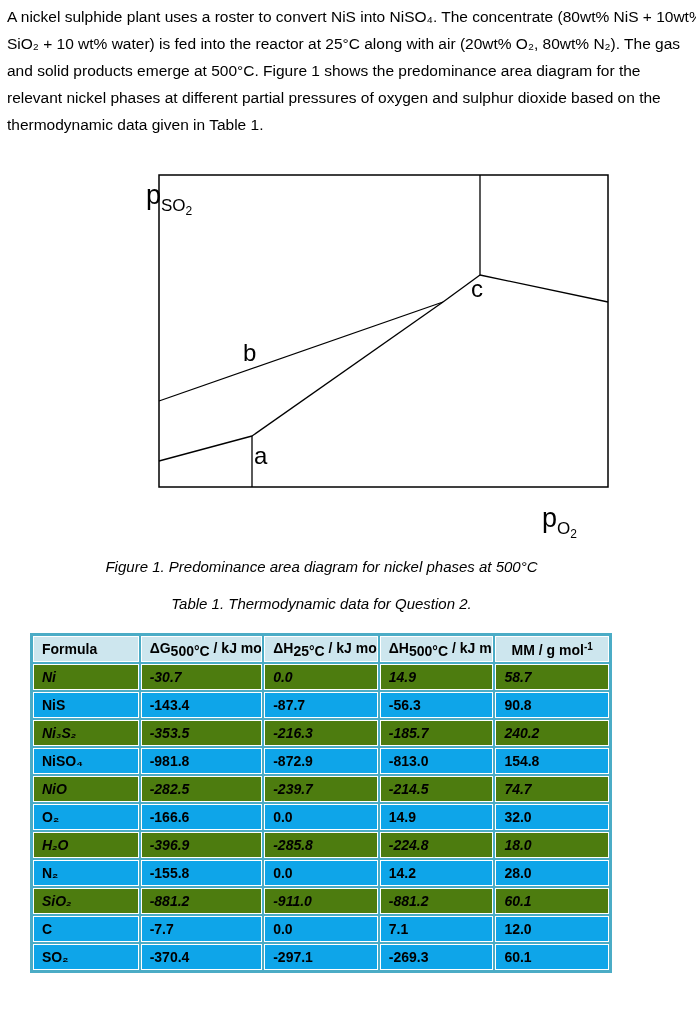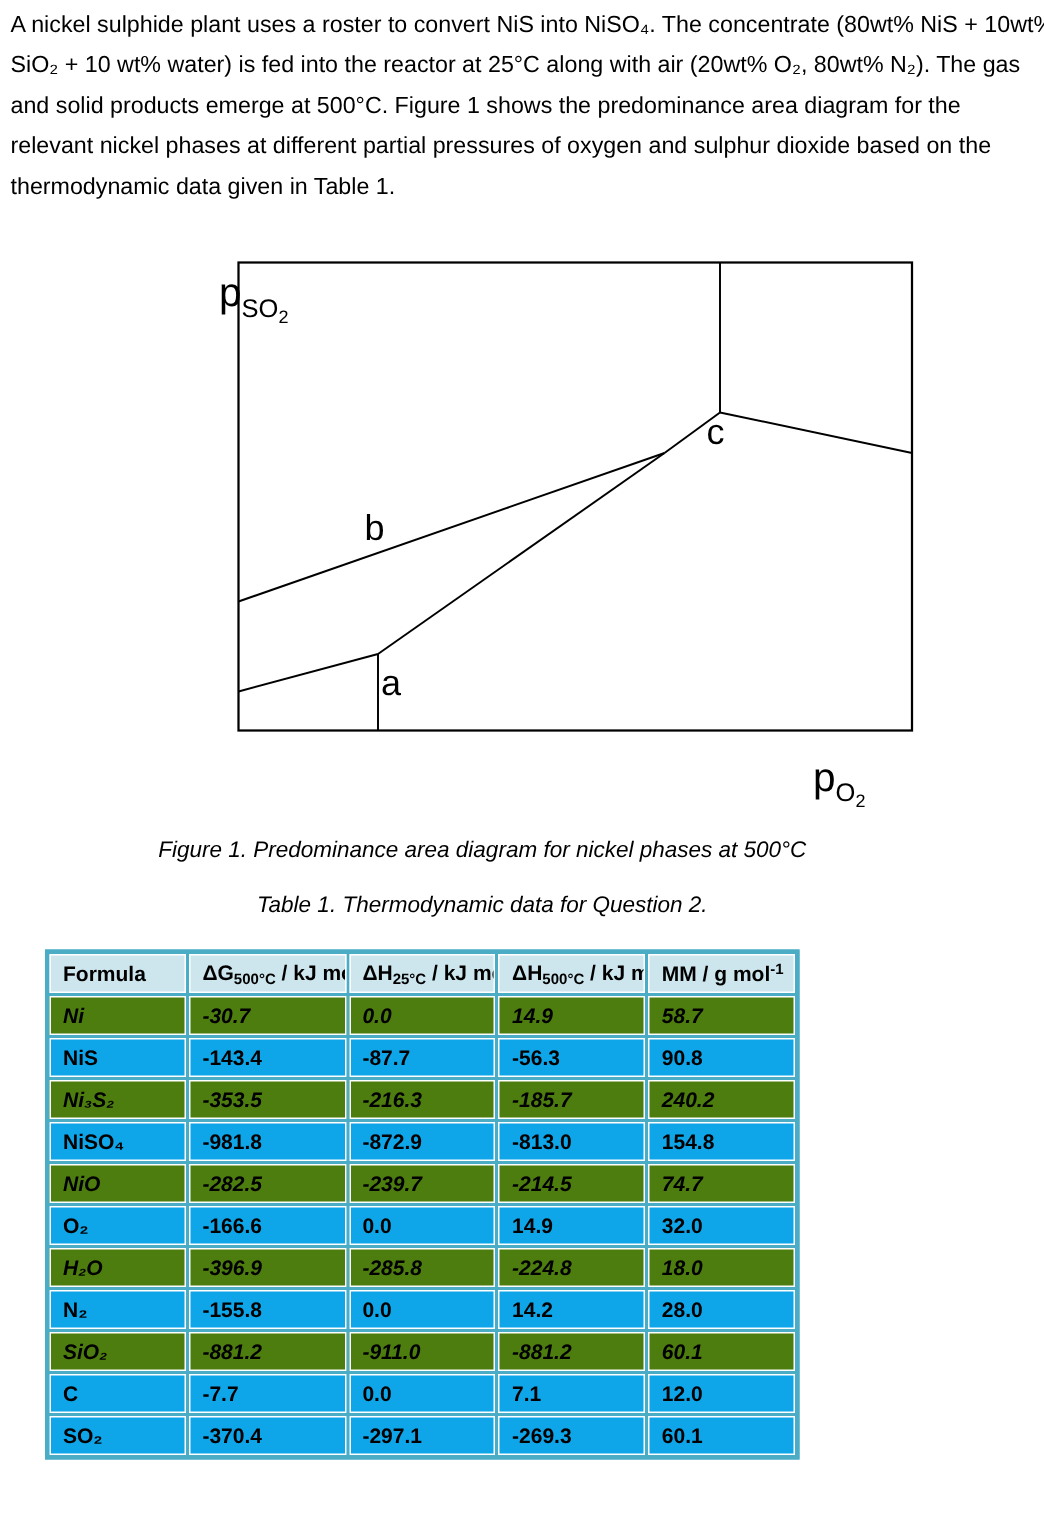--- a/index.html
+++ b/index.html
@@ -19,36 +19,36 @@
   .psub  { font-size:17px; vertical-align:-7px; }
   .psub2 { font-size:12px; vertical-align:-11px; }
   .pt-label { position:absolute; font-size:24px; line-height:1; }
   
   .caption { position:absolute; left:0; width:643px; text-align:center;
              font-style:italic; font-size:15px; }
   .cap-fig { top:558px; }
   .cap-tab { top:595px; }
   
   table.thermo {
-    position:absolute; left:30px; top:633px; width:503px;
+    position:absolute; left:30px; top:633px; width:582px;
     border-collapse:separate; border-spacing:2px;
     background:#4BACC6; border:1px solid #4BACC6;
     table-layout:fixed;
   }
   table.thermo th, table.thermo td {
     border:1px solid #fff; height:24px; padding:0 8px;
     font-size:14px; font-weight:700; vertical-align:middle;
     overflow:hidden; white-space:nowrap;
   }
   table.thermo th { background:#CDE6EE; text-align:center; }
   table.thermo th.first, table.thermo td.first { text-align:left; }
   tr.r-dark  td { background:#4d7c0f;font-style:italic; }
   tr.r-light td { background:#0ea5e9; }
   td.num { text-align:left; }
-  .hsub { font-size:10px;  vertical-align:-3px; }
+  .hsub { font-size:14px;  vertical-align:-3px; }
   .hsup { font-size:10px; vertical-align:5px; }
 </style>
 </head>
 <body>
 
 <div class="page">
 
   <div class="intro">
     <div>A nickel sulphide plant uses a roster to convert NiS into NiSO₄.  The concentrate (80wt% NiS + 10wt%</div>
     <div>SiO₂ + 10 wt% water) is fed into the reactor at 25°C along with air (20wt% O₂, 80wt% N₂).  The gas</div>

